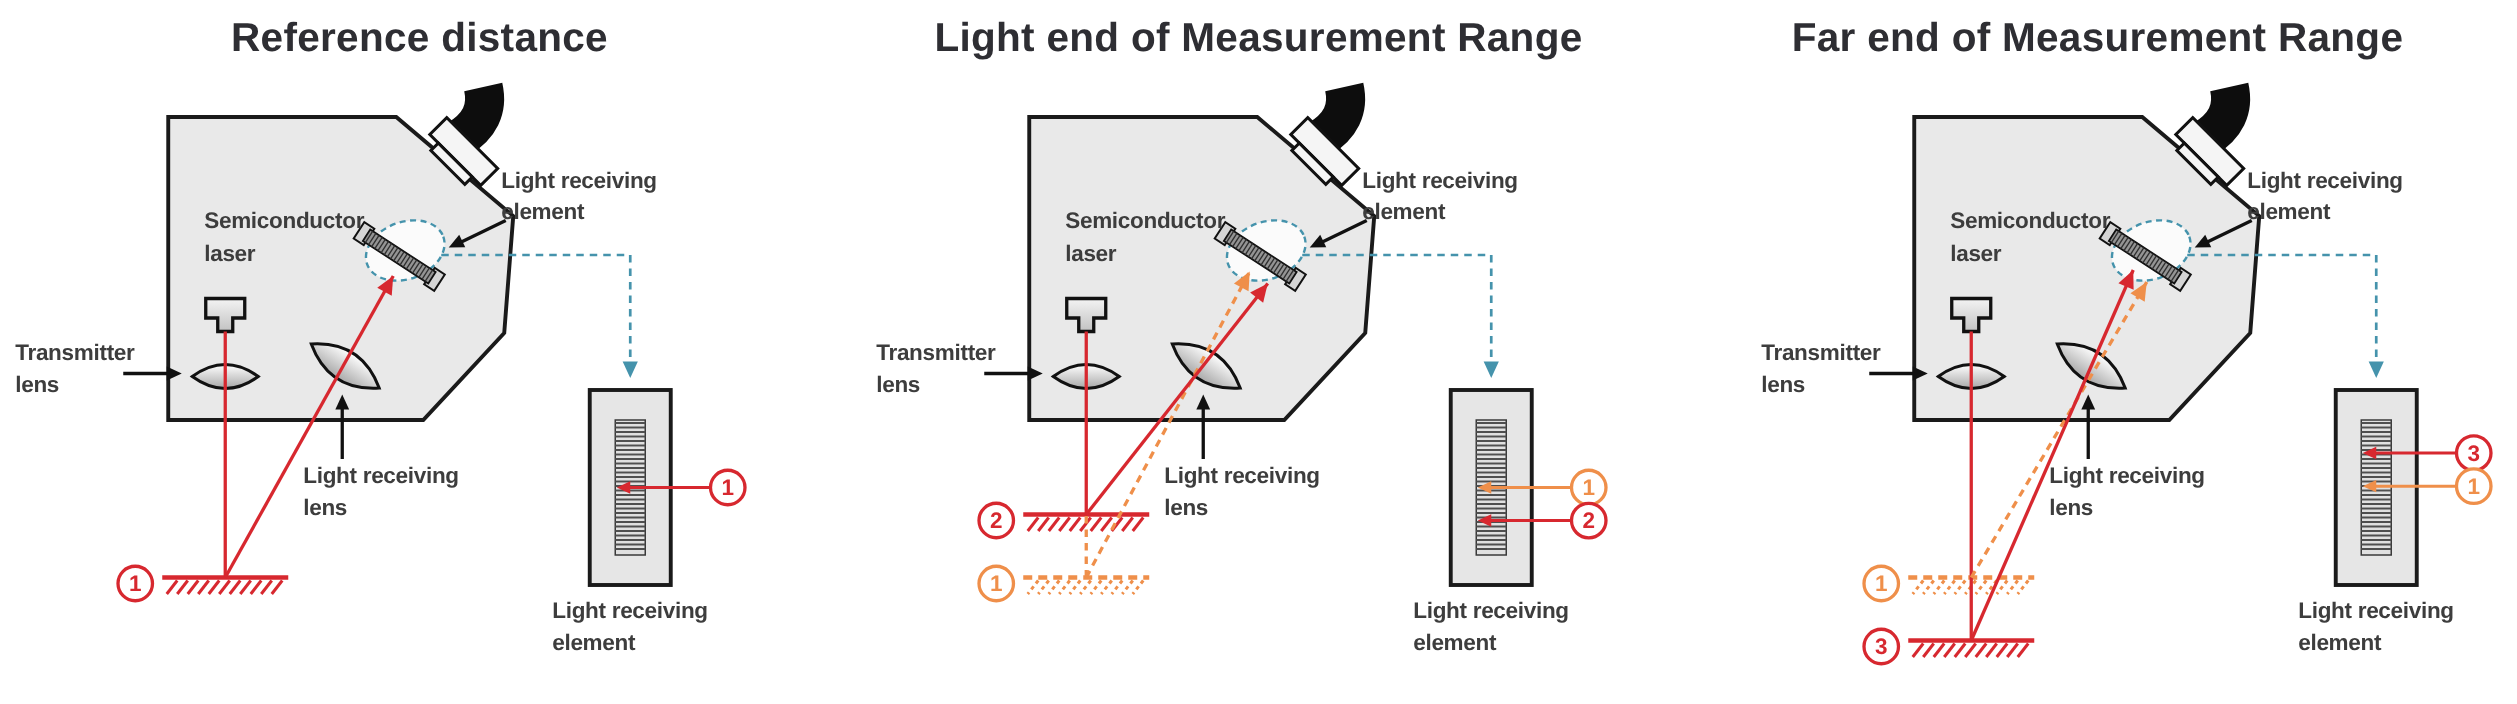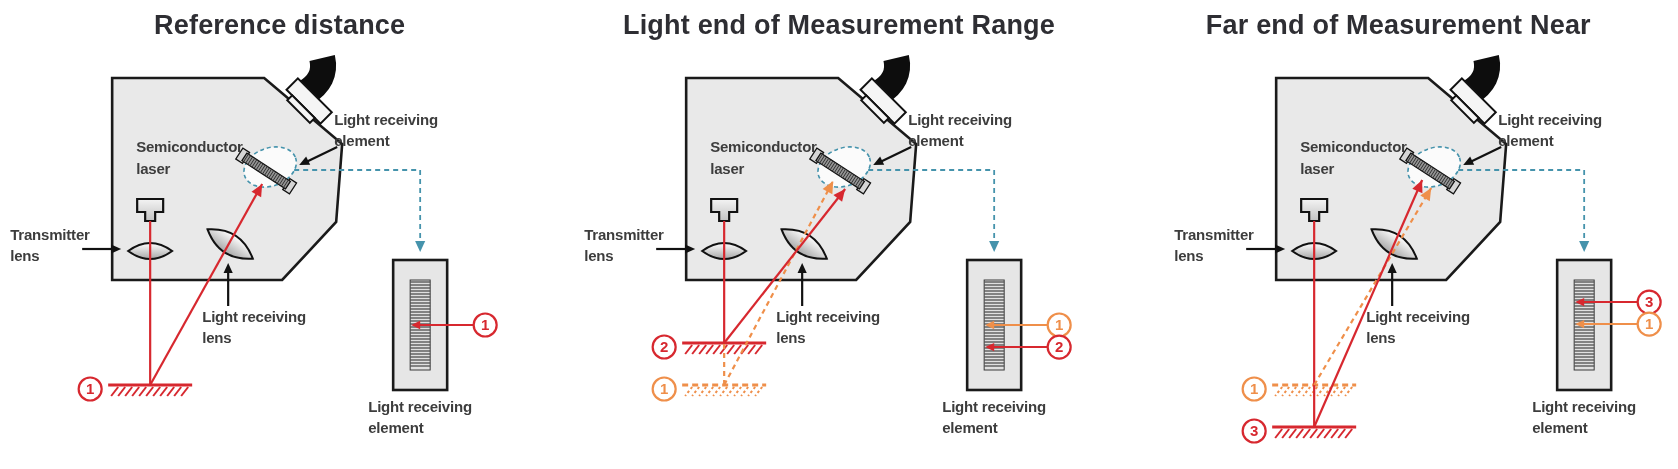--- a/index.html
+++ b/index.html
@@ -294,21 +294,21 @@
           <line x1="82" y1="249" x2="112" y2="249" stroke="#111111" stroke-width="2.2"></line>
           <path d="M0,0 L-10,4.6000000000000005 L-10,-4.6000000000000005 Z" fill="#111111" transform="translate(121,249) rotate(0)"></path>
           <line x1="228" y1="306" x2="228" y2="270" stroke="#111111" stroke-width="2.2"></line>
           <path d="M0,0 L-10,4.6000000000000005 L-10,-4.6000000000000005 Z" fill="#111111" transform="translate(228,263) rotate(-90)"></path>
           <line x1="337" y1="147" x2="306" y2="162" stroke="#111111" stroke-width="2.2"></line>
           <path d="M0,0 L-10,4.6000000000000005 L-10,-4.6000000000000005 Z" fill="#111111" transform="translate(299,165) rotate(154)"></path>
         </g>
       </svg>
   </section>
   <section class="panel">
-    <h2>Far end of Measurement Near</h2>
+    <h2>Far end of Measurement Range</h2>
     <svg id="svg2" viewBox="0 0 559 469">
         <g transform="translate(45,0)">
           <defs>
             <linearGradient id="lensGrad2" x1="0" y1="0" x2="0" y2="1">
               <stop offset="0" stop-color="#ffffff"></stop>
               <stop offset="1" stop-color="#a8a8a8"></stop>
             </linearGradient>
             <linearGradient id="emGrad2" x1="0" y1="0" x2="0" y2="1">
               <stop offset="0" stop-color="#f4f4f4"></stop>
               <stop offset="1" stop-color="#c2c2c2"></stop>

